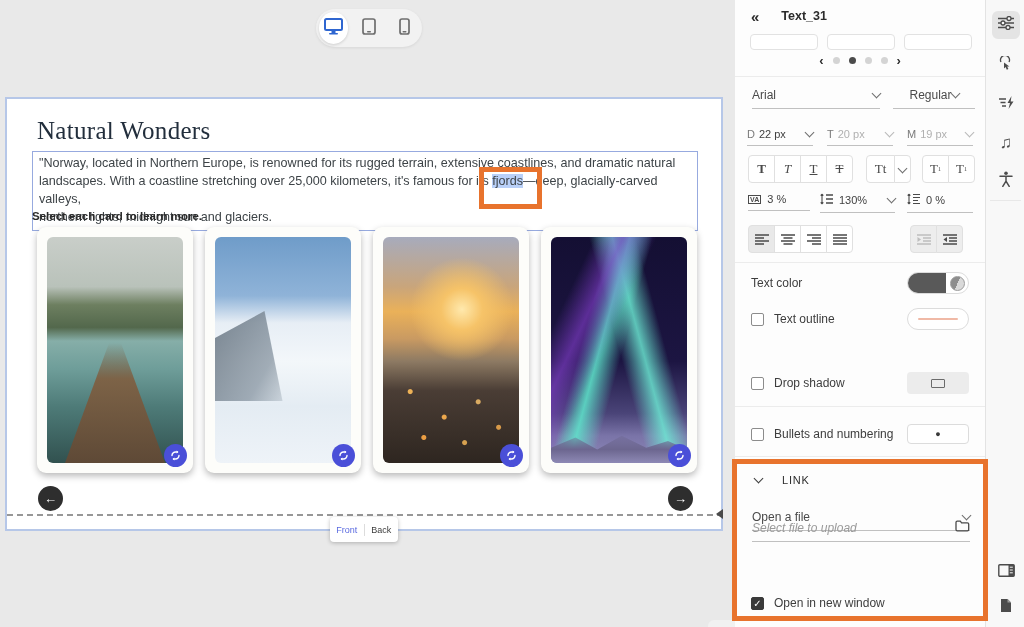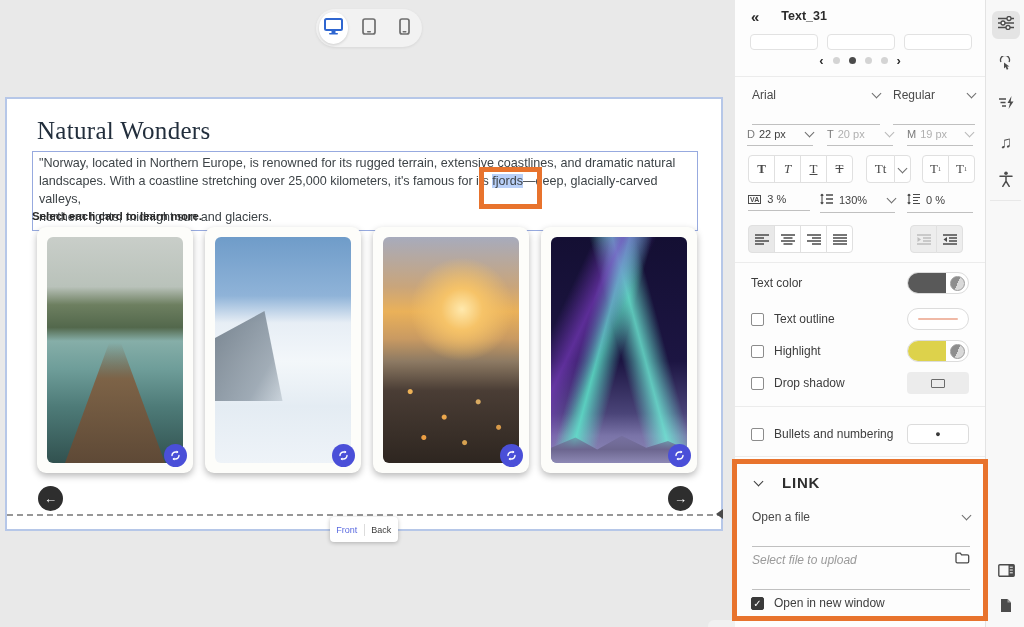--- a/index.html
+++ b/index.html
@@ -89,21 +89,21 @@
     border:1px solid #e2e2e2; border-radius:4px; }
   .carousel { position:absolute; top:52px; left:0; width:250px; height:16px; display:flex;
     align-items:center; justify-content:center; gap:9px; }
   .car-chev { font-size:13px; color:#2c2c2c; font-weight:bold; line-height:1; }
   .dot { width:7px; height:7px; border-radius:50%; background:#d4d4d4; }
   .dot.active { background:#4b4b4b; }
   .hr { position:absolute; left:0; width:250px; border-top:1px solid #ececec; }
 
   .field-underline { border-bottom:1px solid #c0c0c0; }
   .ddl { position:absolute; display:flex; align-items:center; justify-content:space-between;
-    font-size:12px; color:#4a4a4a; padding-bottom:22px; }
+    font-size:12px; color:#4a4a4a; padding-bottom:6px; }
   .chev { width:7px; height:7px; border-right:1.6px solid #6e6e6e; border-bottom:1.6px solid #6e6e6e;
     transform:rotate(45deg); margin-top:-4px; }
   .chev.gray { border-color:#b9b9b9; }
   .sz { position:absolute; display:flex; align-items:center; gap:4px; font-size:11px;
     padding-bottom:5px; }
   .sz .lbl { color:#7a7a7a; }
   .sz .val { color:#3f3f3f; }
   .sz.dim .val { color:#b0b0b0; }
 
   .btn-group { position:absolute; display:flex; }
@@ -133,21 +133,21 @@
   .outline-line { width:40px; height:2px; background:#f0b9a6; margin:0 auto; border-radius:1px; }
   .gray-btn { width:62px; height:22px; background:#ececec; border-radius:4px; display:flex;
     align-items:center; justify-content:center; }
   .white-btn { width:62px; height:20px; background:#fff; border:1px solid #dcdcdc; border-radius:4px;
     display:flex; align-items:center; justify-content:center; font-size:9px; color:#3a3a3a; }
   .shadow-ic { width:14px; height:9px; border:1.6px solid #6b6b6b; border-radius:1px; }
 
   .link-header { position:absolute; left:20px; top:474px; display:flex; align-items:center; gap:14px; }
   .link-chev { width:7px; height:7px; border-right:1.8px solid #3c3c3c; border-bottom:1.8px solid #3c3c3c;
     transform:rotate(45deg); margin-top:-3px; }
-  .link-title { font-size:15px; font-weight:bold; letter-spacing:.8px; color:#2e2e2e;padding-left:6px; }
+  .link-title { font-size:11px; font-weight:normal; letter-spacing:.8px; color:#2e2e2e;padding-left:6px; }
   .placeholder { font-style:italic; color:#9a9a9a; }
 
   .annotation-box { position:absolute; left:732px; top:459px; width:256px; height:162px;
     border:5px solid #e8732d; z-index:10; pointer-events:none; }
 
   
   .rail { position:absolute; left:985px; top:0; width:39px; height:627px; background:#f8f8f8;
     border-left:1px solid #e3e3e3; }
   .rail-btn { position:absolute; left:6px; width:28px; height:28px; border-radius:6px;
     display:flex; align-items:center; justify-content:center; color:#4c4c4c; }
@@ -290,21 +290,21 @@
     <span class="dot"></span>
     <span class="car-chev">›</span>
   </div>
 
   <div class="hr" style="top:76px;"></div>
 
   <div class="ddl field-underline" style="left:17px; top:88px; width:128px;">
     <span>Arial</span>
     <span class="chev"></span>
   </div>
-  <div class="ddl field-underline" style="left:158px; top:88px; width:82px;">
+  <div class="ddl field-underline" style="left:158px; top:88px; width:82px;justify-content:center;">
     <span>Regular</span>
     <span class="chev"></span>
   </div>
 
   <div class="sz field-underline" style="left:12px; top:128px; width:66px;">
     <span class="lbl">D</span>
     <span class="val">22 px</span>
     <span class="chev" style="margin-left:auto;"></span>
   </div>
   <div class="sz dim field-underline" style="left:92px; top:128px; width:66px;">
@@ -413,28 +413,20 @@
   </div>
 
   <div class="prop-row" style="top:308px;">
     <div class="checkbox"></div>
     <span class="prop-label">Text outline</span>
     <div class="ctrl swatch-ctrl" style="justify-content:center;">
       <div class="outline-line"></div>
     </div>
   </div>
 
-  <div class="prop-row" style="top:340px;">
-    <div class="checkbox"></div>
-    <span class="prop-label">Highlight</span>
-    <div class="ctrl swatch-ctrl">
-      <div class="swatch-fill" style="background:#ddd24b;"></div>
-      <div class="picker-circle"></div>
-    </div>
-  </div>
 
   <div class="prop-row" style="top:372px;">
     <div class="checkbox"></div>
     <span class="prop-label">Drop shadow</span>
     <div class="ctrl gray-btn">
       <div class="shadow-ic"></div>
     </div>
   </div>
 
   <div class="hr" style="top:406px;"></div>
@@ -452,21 +444,21 @@
   <div class="link-header">
     <span class="link-chev"></span>
     <span class="link-title">LINK</span>
   </div>
 
   <div class="ddl field-underline" style="left:17px; top:510px; width:218px;">
     <span>Open a file</span>
     <span class="chev"></span>
   </div>
 
-  <div class="ddl field-underline" style="left:17px; top:552px; width:218px;">
+  <div class="ddl field-underline" style="left:17px; top:520px; width:218px;">
     <span class="placeholder">Select file to upload</span>
     <span>
       <svg width="15" height="12" viewBox="0 0 15 12">
           <path d="M1 2.5A1.3 1.3 0 0 1 2.3 1.2h3l1.3 1.6h5.8A1.3 1.3 0 0 1 13.7 4.1v5.4a1.3 1.3 0 0 1-1.3 1.3H2.3A1.3 1.3 0 0 1 1 9.5z" fill="none" stroke="#4a4a4a" stroke-width="1.3"></path>
         </svg>
     </span>
   </div>
 
   <div class="prop-row" style="top:596px;">
     <div class="checkbox checked">

